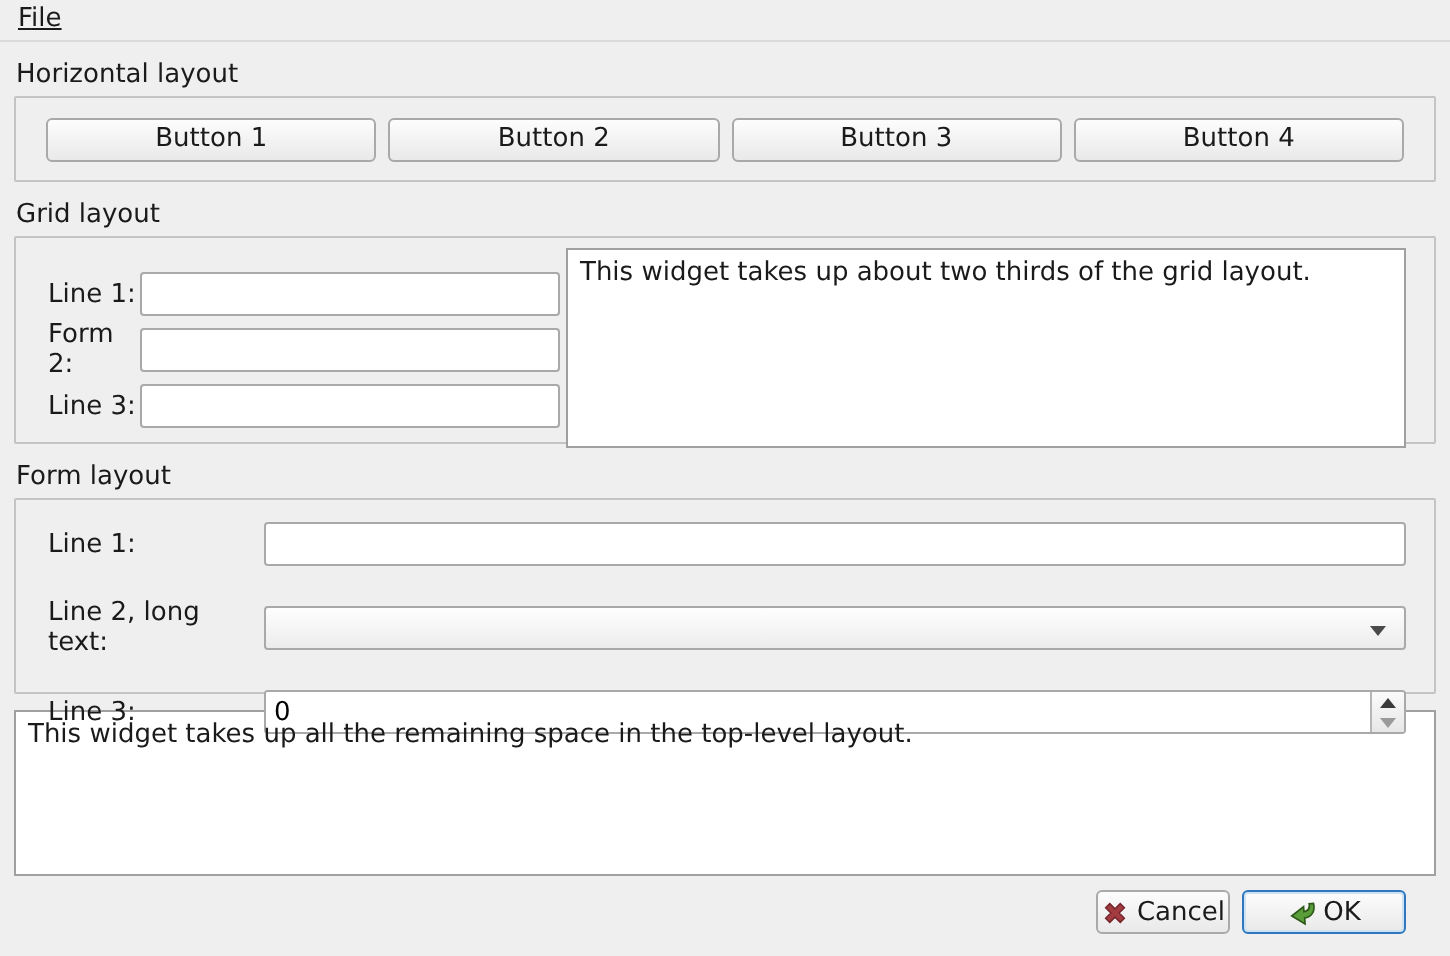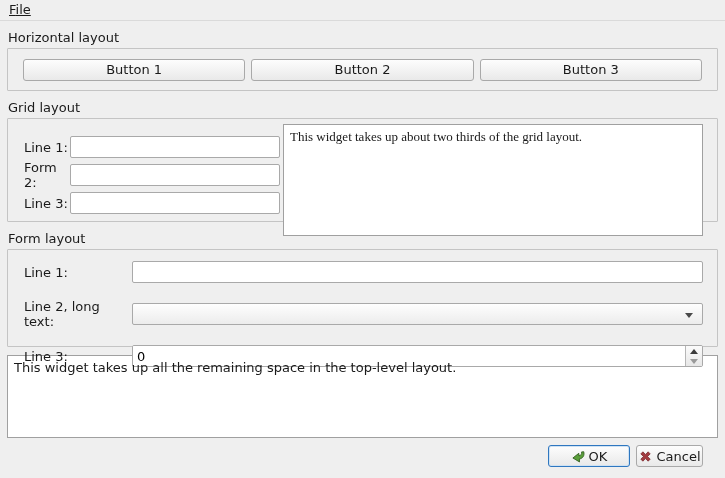--- a/index.html
+++ b/index.html
@@ -71,21 +71,21 @@
     min-width: 0;
   }
   .textedit {
     background: #ffffff;
     border: 1px solid #a0a0a0;
     padding: 3px 6px;
     line-height: 17px;
     overflow: hidden;
     cursor: text;
   }
-  .grid-textedit { flex: 1; height: 112px; font-family: Liberation Serif, serif; }
+  .grid-textedit { flex: 1; height: 100px; }
 
   
   .fframe { height: 98px; padding: 0 14px 0 16px; }
   .form-row { display: flex; align-items: center; height: 22px; margin-top: 20px; }
   .form-row:first-child { margin-top: 11px; }
   .form-row .rowlabel { width: 108px; }
   .combobox {
     flex: 1; height: 22px;
     display: flex; align-items: center;
     background: linear-gradient(#fefefe, #ececec);
@@ -144,20 +144,21 @@
 <div class="menubar">
   <span class="menu-item">File</span>
 </div>
 
 <div class="group">
   <div class="group-title">Horizontal layout</div>
   <div class="group-frame hframe">
     <div class="pushbtn">Button 1</div>
     <div class="pushbtn">Button 2</div>
     <div class="pushbtn">Button 3</div>
+    <div class="pushbtn">Button 4</div>
   </div>
 </div>
 
 <div class="group">
   <div class="group-title">Grid layout</div>
   <div class="group-frame gframe">
     <div class="grid-left">
       <div class="grid-row">
         <span class="rowlabel">Line 1:</span>
         <input class="lineedit" type="text" value="" style="">
@@ -202,29 +203,29 @@
             </div>
         </div>
       </div>
     </div>
   </div>
 </div>
 
 <div class="textedit bottom-textedit">This widget takes up all the remaining space in the top-level layout.</div>
 
 <div class="btnrow">
+  <div class="pushbtn dlgbtn cancel-btn">
+    <span class="btn-icon">
+      <svg viewBox="0 0 16 16" width="15" height="15">
+        <path d="M3,5.2 L5.2,3 L8,5.8 L10.8,3 L13,5.2 L10.2,8 L13,10.8 L10.8,13 L8,10.2 L5.2,13 L3,10.8 L5.8,8 Z" fill="#a23c41" stroke="#77262b" stroke-width="0.8"></path>
+      </svg>
+    </span>
+    <span>Cancel</span>
+  </div>
   <div class="pushbtn dlgbtn ok-btn">
     <span class="btn-icon">
       <svg viewBox="0 0 16 16" width="15" height="15">
         <path d="M2,9.6 L8.3,4.6 L8.5,7.3 C10.6,6.8 11.8,5.3 11.3,3.1 L13.6,2.9 C14.7,7.1 12.4,10.3 8.9,10.6 L9.1,13.8 Z" fill="#5a9e3a" stroke="#2d5a1b" stroke-width="0.9"></path>
       </svg>
     </span>
     <span>OK</span>
   </div>
-  <div class="pushbtn dlgbtn cancel-btn">
-    <span class="btn-icon">
-      <svg viewBox="0 0 16 16" width="15" height="15">
-        <path d="M3,5.2 L5.2,3 L8,5.8 L10.8,3 L13,5.2 L10.2,8 L13,10.8 L10.8,13 L8,10.2 L5.2,13 L3,10.8 L5.8,8 Z" fill="#a23c41" stroke="#77262b" stroke-width="0.8"></path>
-      </svg>
-    </span>
-    <span>Cancel</span>
-  </div>
 </div>
 
 </body></html>

